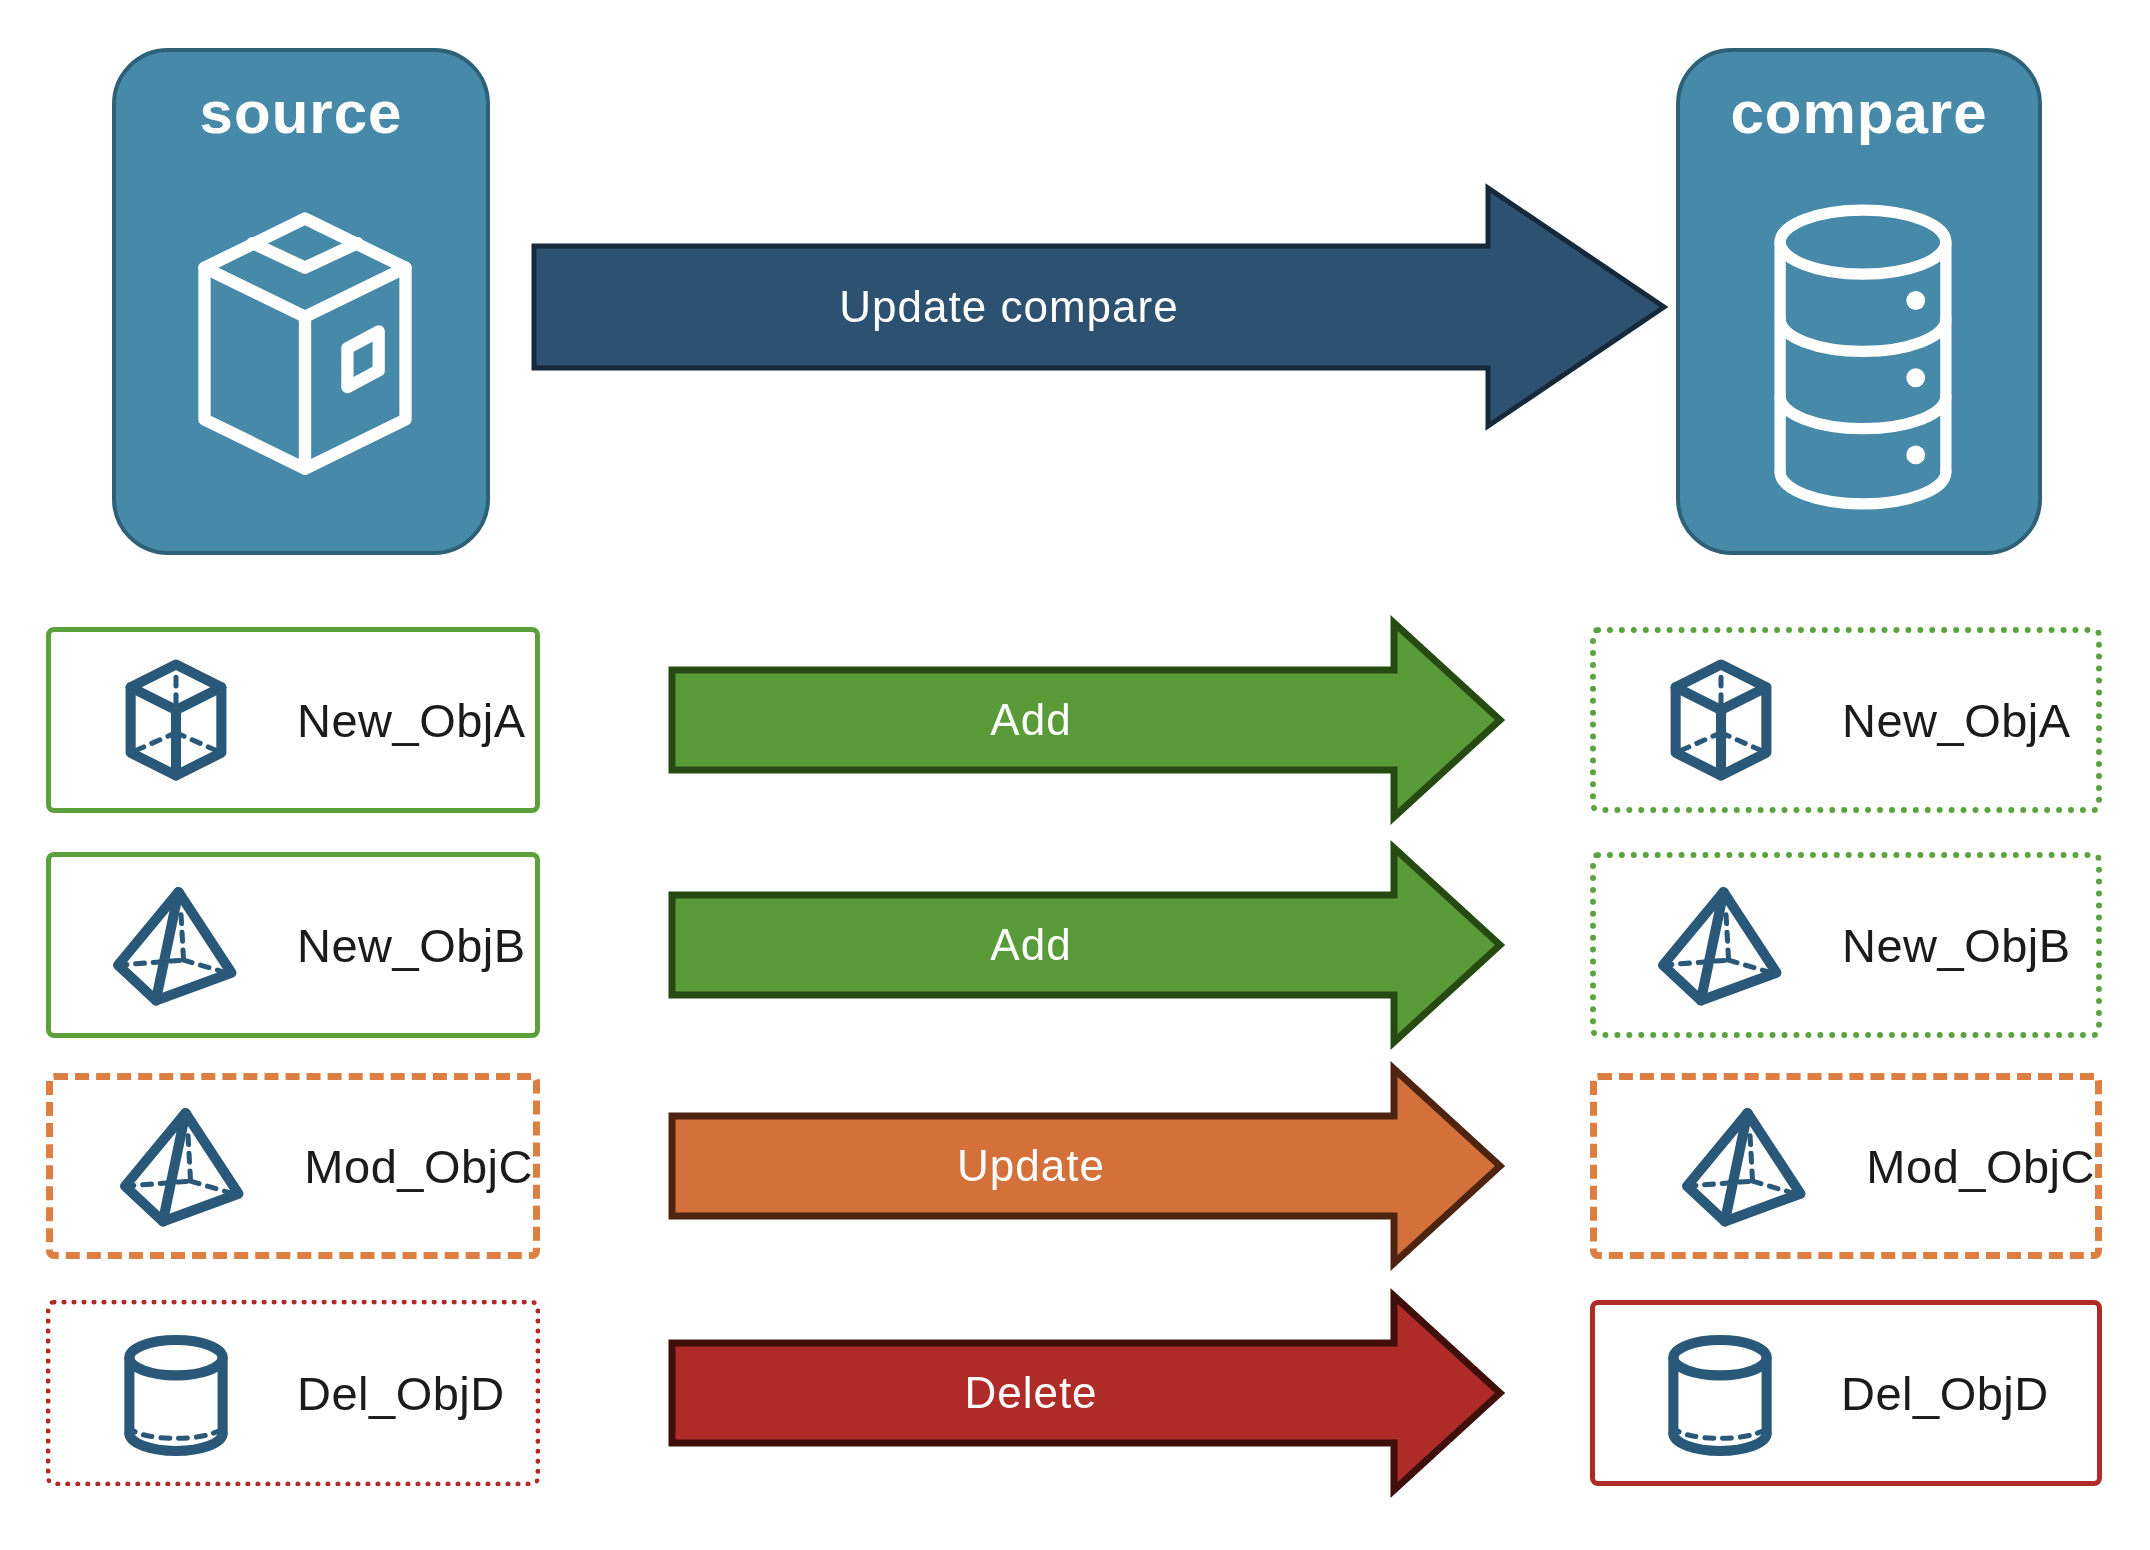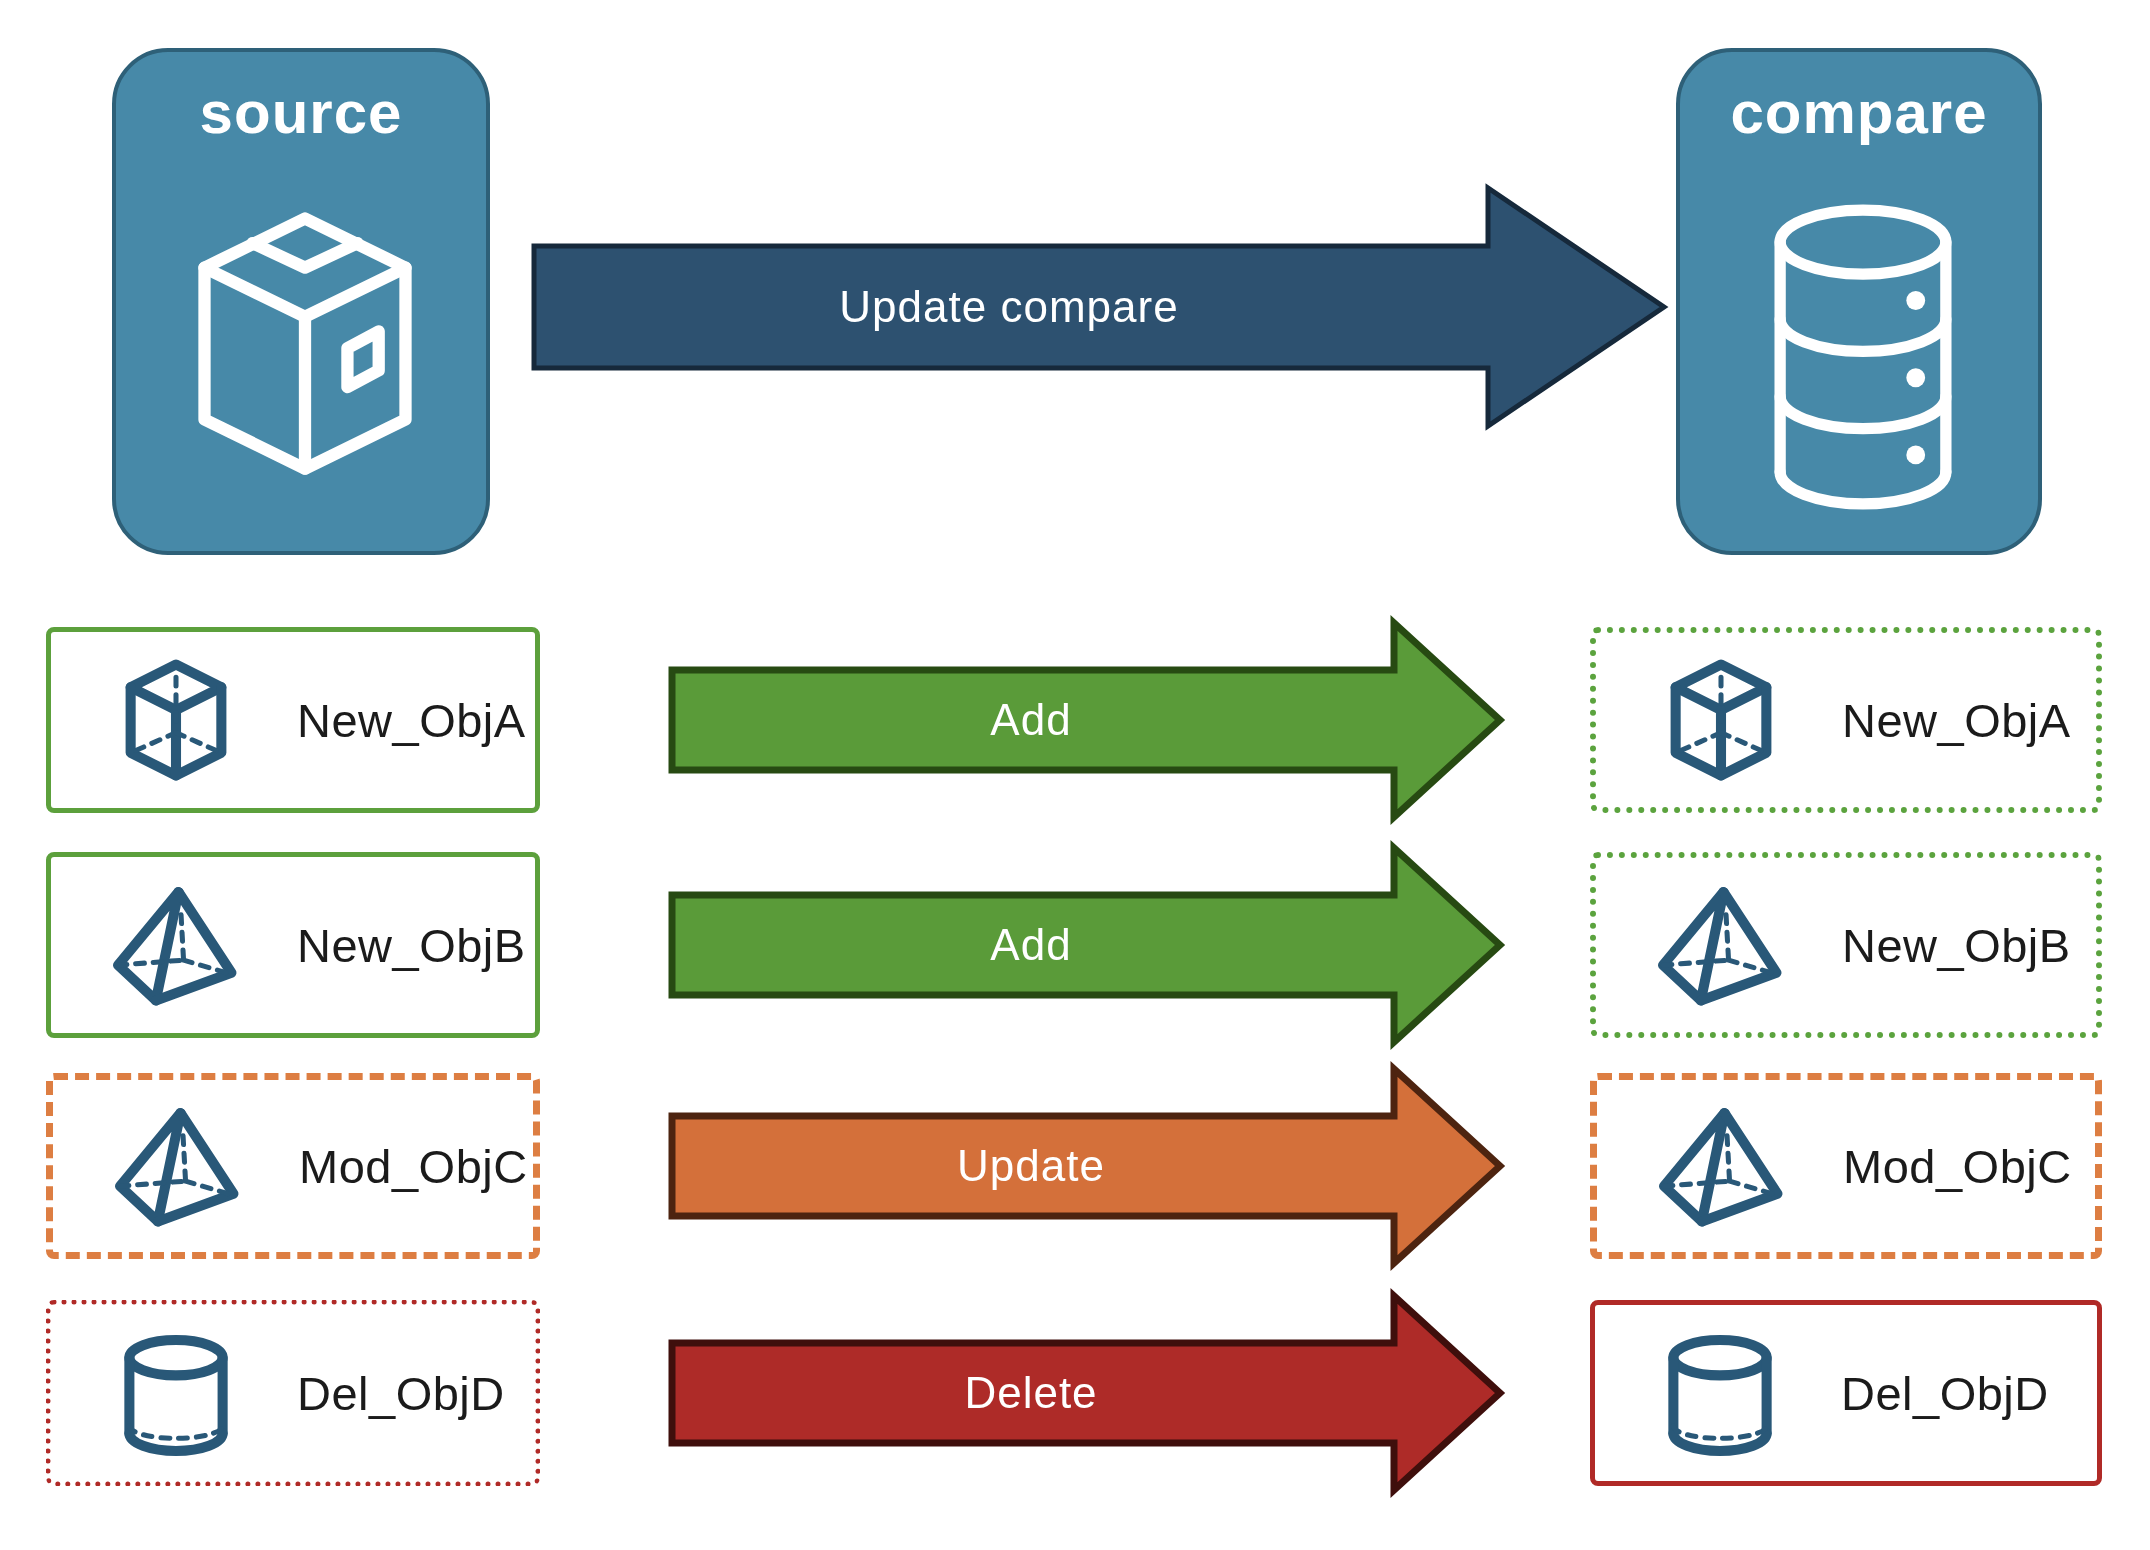--- a/index.html
+++ b/index.html
@@ -30,21 +30,21 @@
     display:flex;align-items:center;padding-left:62px;background:#ffffff;
   }
   .item-box .obj-icon{width:126px;height:132px;flex:0 0 auto;}
   .item-box .obj-label{
     margin-left:58px;color:#1b1b1b;font-size:47px;letter-spacing:0.5px;white-space:nowrap;
   }
   .left-col{left:46px;width:494px;}
   .right-col{left:1590px;width:512px;}
   .b-green-solid {border:5px solid #5ca03c;}
   .b-green-dotted{border:6px dotted #5ba33e;}
-  .b-orange-dashed{border:7px dashed #dd7e42;}
+  .b-orange-dashed{border:7px dashed #dd7e42;justify-content:flex-end;}
   .b-red-dotted {border:5px dotted #b02a27;}
   .b-red-solid  {border:5px solid #b02a27;}
 </style>
 </head>
 <body>
 
 <div class="canvas">
 
   <div class="node" style="left:112px;top:48px;width:378px;height:507px;">
     <div class="node-title">source</div>

